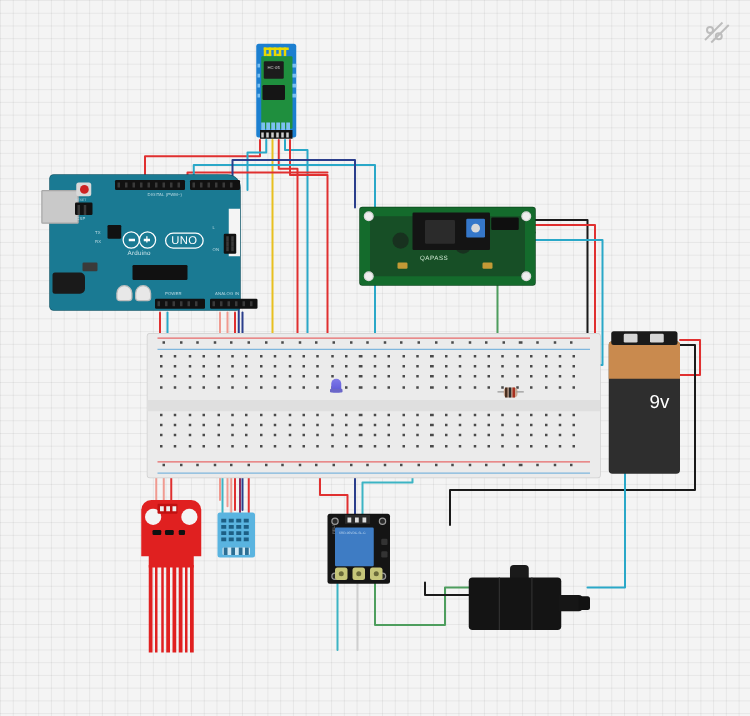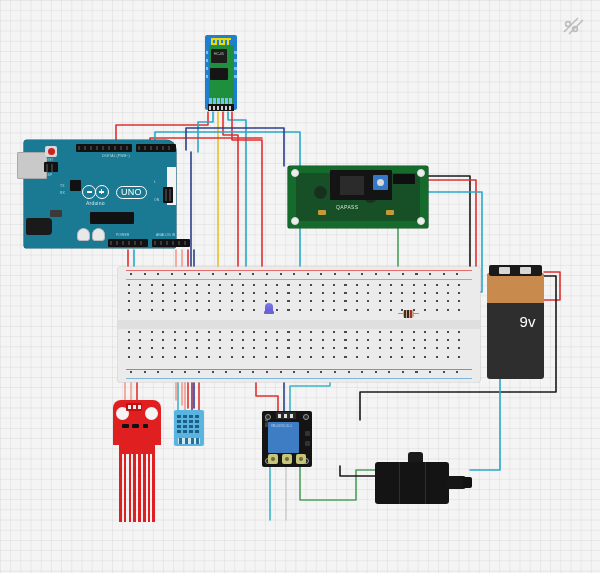--- a/index.html
+++ b/index.html
@@ -25,21 +25,21 @@
   
   #logo{
     position:absolute;right:14px;top:16px;
     display:flex;align-items:center;gap:6px;
     opacity:.85;
   }
   #logo .lg-txt{font-size:21px;color:#9a9a9a;letter-spacing:.2px;}
   #logo .lg-txt b{color:#7d7d7d;font-weight:bold;}
 
   
-  #arduino{left:24px;top:140px;width:152px;height:108px;}
+  #arduino{left:40px;top:140px;width:152px;height:108px;}
   .ard-body{
     position:absolute;inset:0;
     background:#1a7a93;
     border-radius:3px 10px 3px 3px;
     box-shadow:0 0 0 .6px #10586b;
   }
   .ard-notch{position:absolute;right:0;top:27px;width:9px;height:38px;background:#f4f4f4;}
   .usb{position:absolute;left:-7px;top:12px;width:28px;height:25px;background:#c9c9c9;border:1px solid #a8a8a8;border-radius:1px;}
   .barrel{position:absolute;left:2px;top:78px;width:26px;height:17px;background:#1a1a1a;border-radius:2px 4px 4px 2px;}
   .reset{position:absolute;left:21px;top:6px;width:12px;height:11px;background:#d9d9d9;border-radius:2px;}

